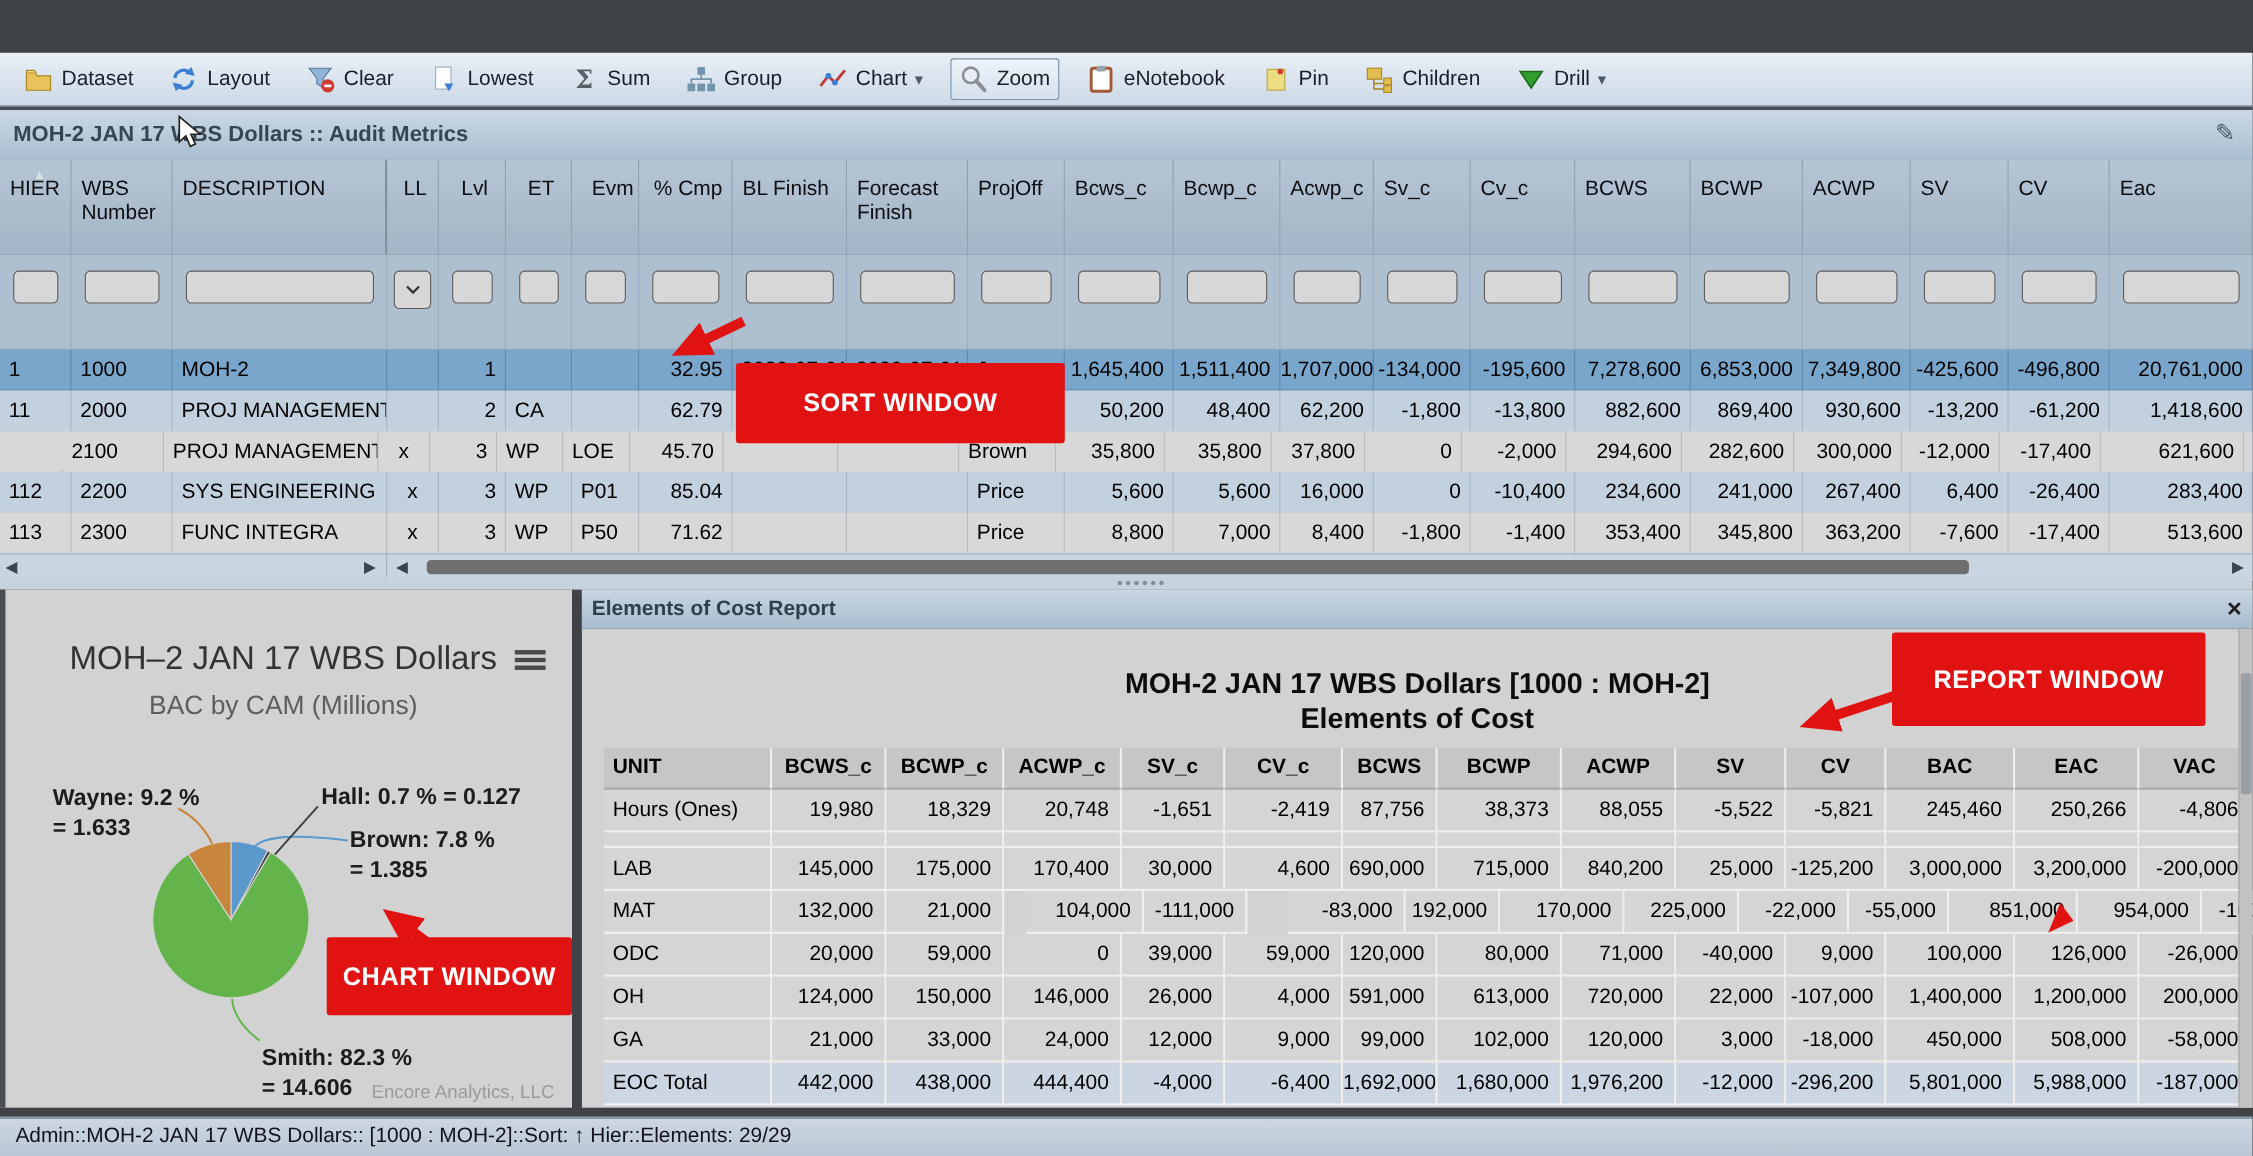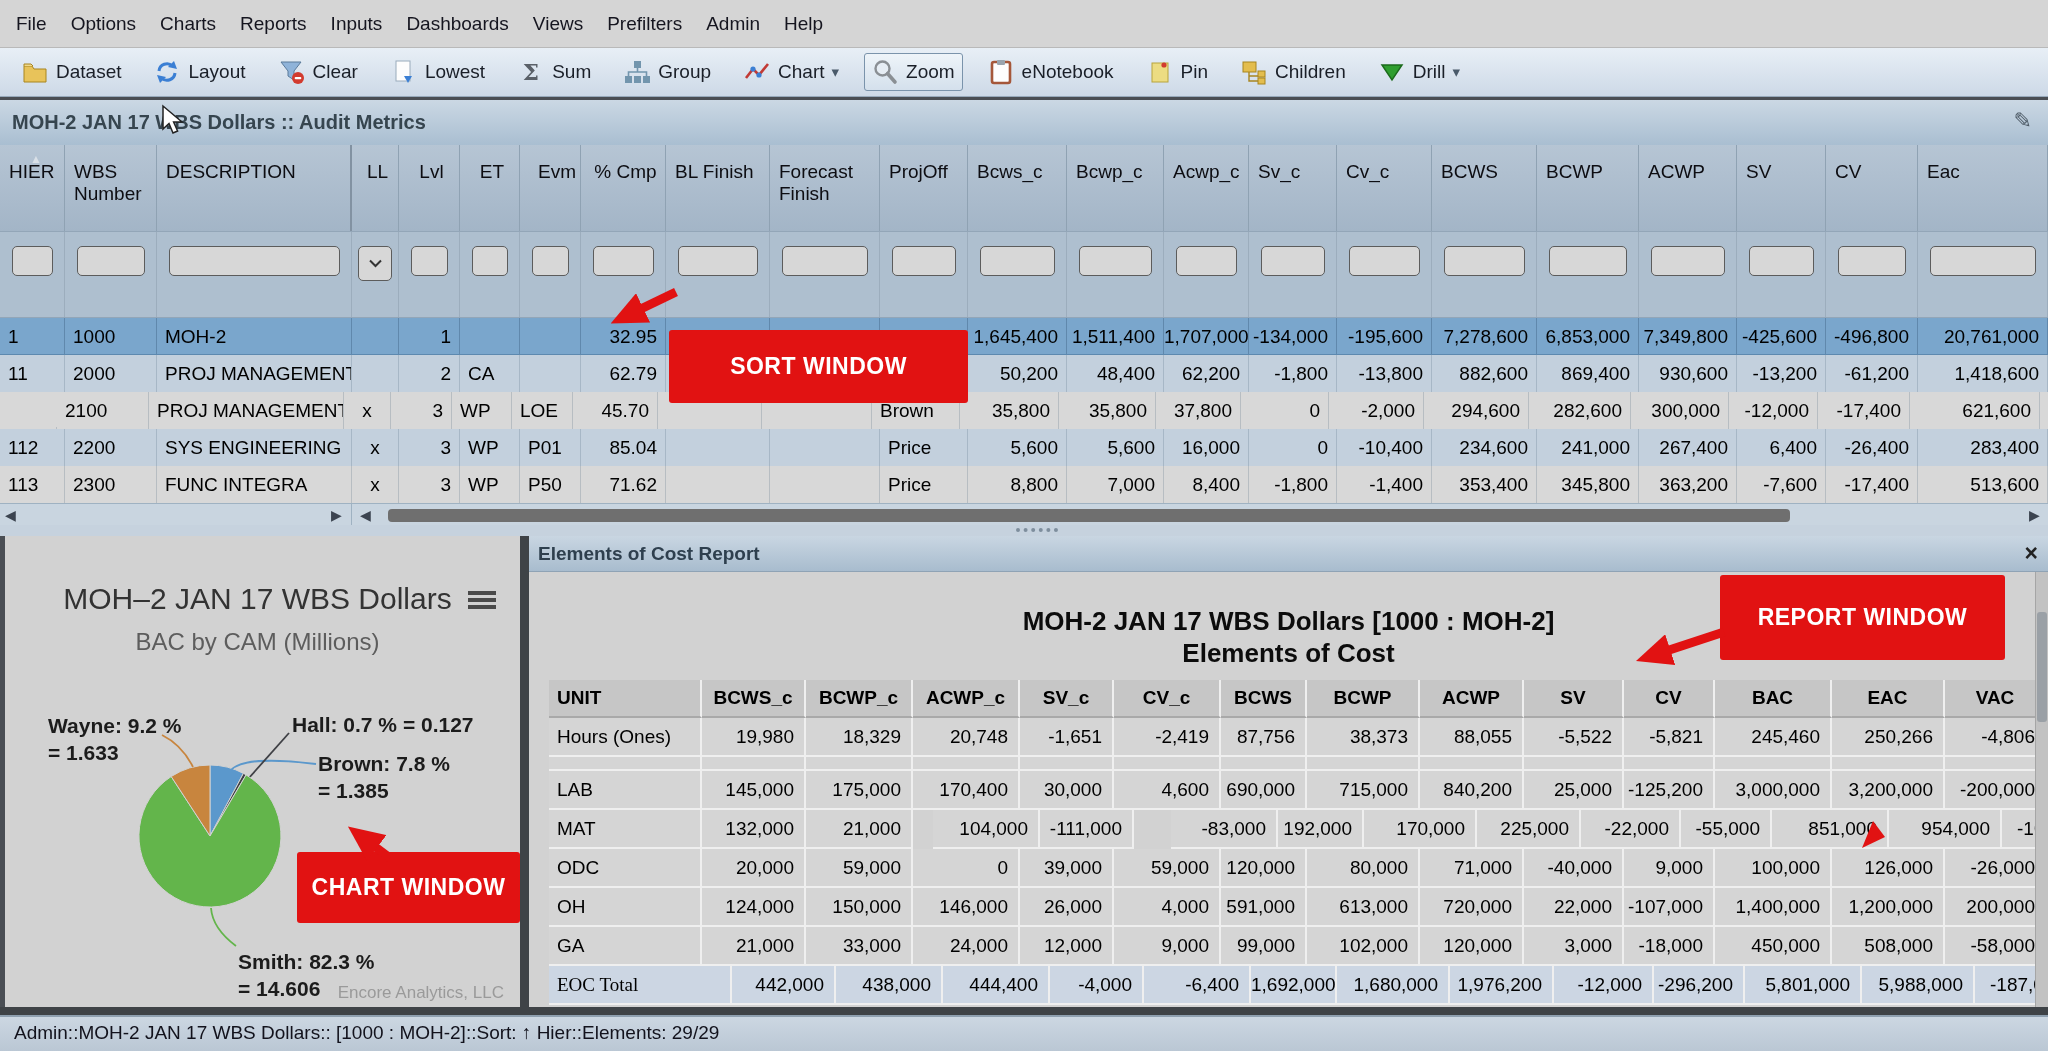--- a/index.html
+++ b/index.html
@@ -103,32 +103,20 @@
   
   #statusbar{position:absolute;left:0;top:1015px;width:2048px;height:36px;
     background:linear-gradient(#ccd7e2,#bac7d4);border-top:2px solid #8fa0b0;box-sizing:border-box;}
   #statusbar span{font-size:19px;color:#12121c;line-height:32px;padding-left:14px;display:inline-block;}
 </style>
 </head>
 <body>
 
 <div id="app">
 
-  <div id="menubar">
-      <span class="menu-item">File</span>
-      <span class="menu-item">Options</span>
-      <span class="menu-item">Charts</span>
-      <span class="menu-item">Reports</span>
-      <span class="menu-item">Inputs</span>
-      <span class="menu-item">Dashboards</span>
-      <span class="menu-item">Views</span>
-      <span class="menu-item">Prefilters</span>
-      <span class="menu-item">Admin</span>
-      <span class="menu-item">Help</span>
-    </div>
   <div id="toolbar">
       <div class="tool-btn">
         <span class="tool-icon">
           <svg width="26" height="26">
             <path d="M2 7 h8 l2 3 h12 v13 h-22 z" fill="#e8c35a" stroke="#a8851f"></path>
             <path d="M2 7 v-2 h7 l2 2" fill="#f0d98c" stroke="#a8851f"></path>
           </svg>
         </span>
         <span class="tool-label">Dataset</span>
       </div>
@@ -648,21 +636,21 @@
           <div class="r-cell num" style="width: 86px;">99,000</div>
           <div class="r-cell num" style="width: 113px;">102,000</div>
           <div class="r-cell num" style="width: 104px;">120,000</div>
           <div class="r-cell num" style="width: 100px;">3,000</div>
           <div class="r-cell num" style="width: 91px;">-18,000</div>
           <div class="r-cell num" style="width: 117px;">450,000</div>
           <div class="r-cell num" style="width: 113px;">508,000</div>
           <div class="r-cell num" style="width: 102px;">-58,000</div>
         </div>
         <div class="r-row r-body r-total">
-          <div class="r-cell unit" style="width: 183px; font-family: Liberation Serif, serif;">EOC Total</div>
+          <div class="r-cell unit" style="width: 153px;">EOC Total</div>
           <div class="r-cell num" style="width: 104px;">442,000</div>
           <div class="r-cell num" style="width: 107px;">438,000</div>
           <div class="r-cell num" style="width: 107px;">444,400</div>
           <div class="r-cell num" style="width: 94px;">-4,000</div>
           <div class="r-cell num" style="width: 107px;">-6,400</div>
           <div class="r-cell num" style="width: 86px;">1,692,000</div>
           <div class="r-cell num" style="width: 113px;">1,680,000</div>
           <div class="r-cell num" style="width: 104px;">1,976,200</div>
           <div class="r-cell num" style="width: 100px;">-12,000</div>
           <div class="r-cell num" style="width: 91px;">-296,200</div>

